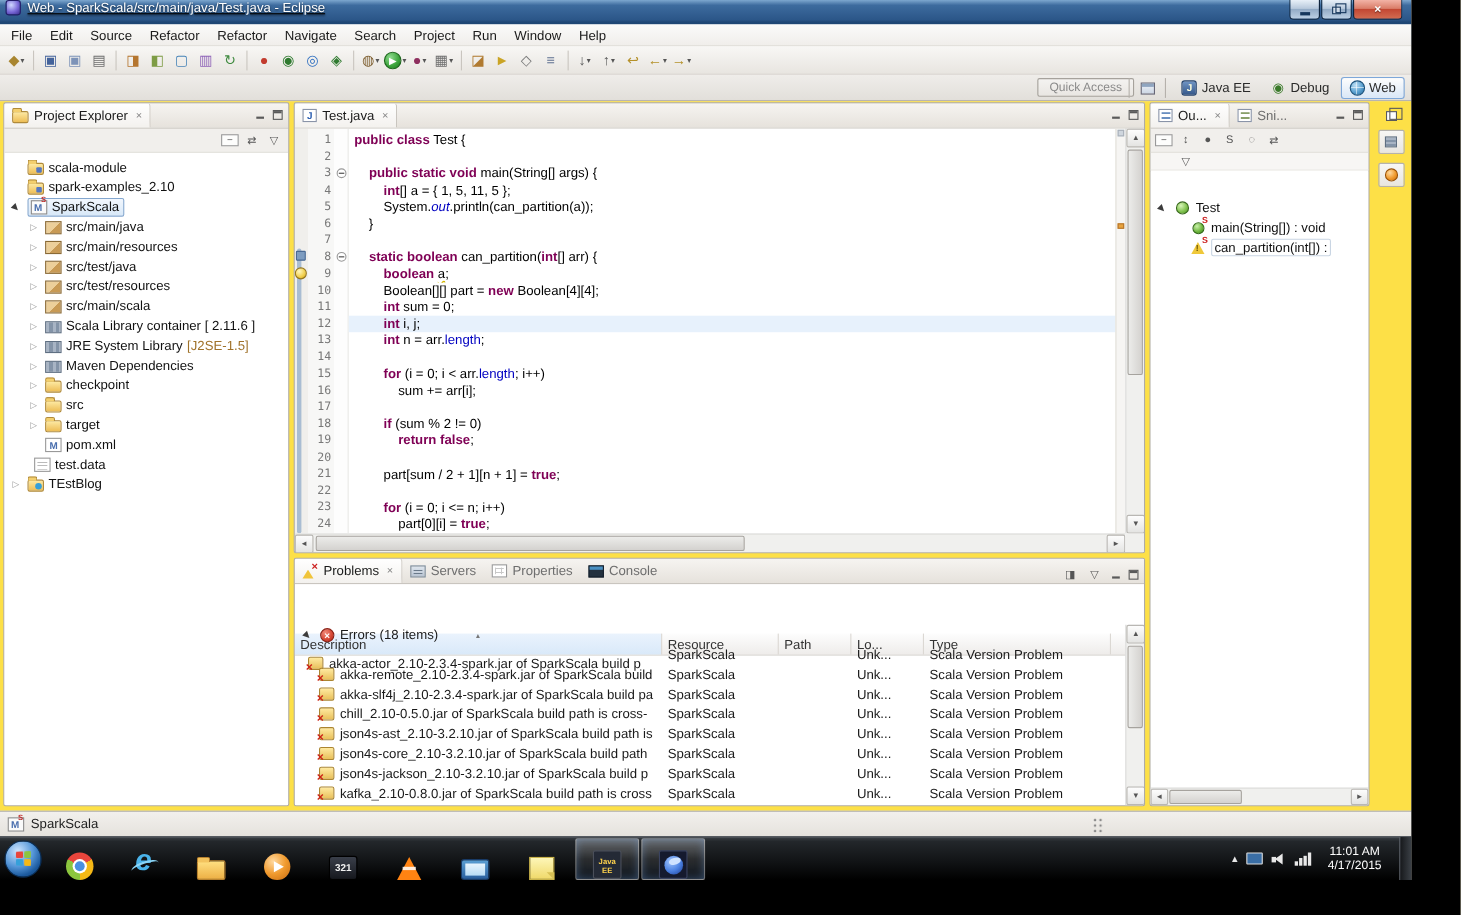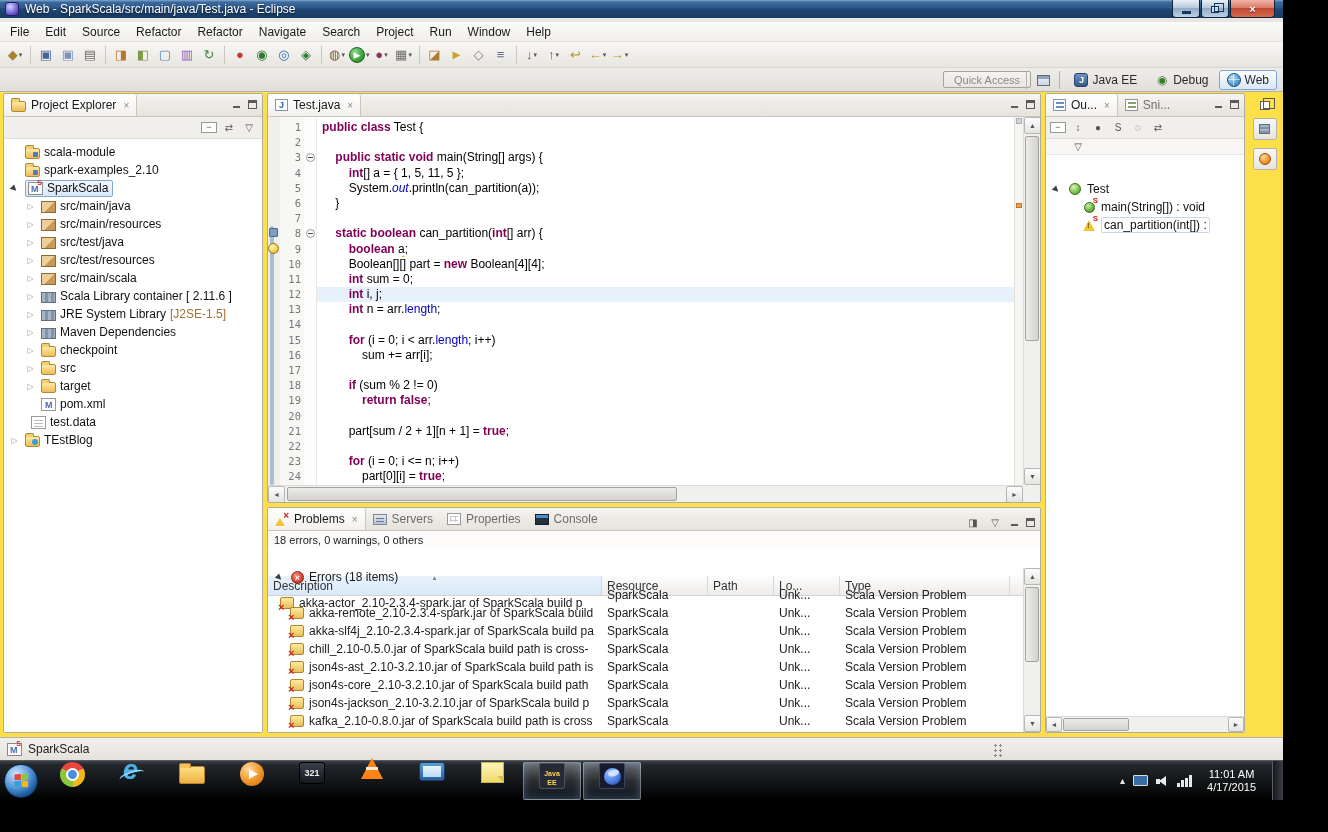--- a/index.html
+++ b/index.html
@@ -1,20 +1,20 @@
 <!DOCTYPE html>
 <html><head>
 <meta charset="utf-8">
 <style>
 *{margin:0;padding:0;box-sizing:border-box;font-family:"Liberation Sans",sans-serif;}
 .canvas{position:relative;width:1328px;height:832px;background:#000;overflow:hidden;}
 .screen{position:absolute;left:0;top:0;width:1283px;height:800px;background:#e8e6e3;overflow:hidden;}
 
 
-.titlebar{position:absolute;left:0;top:0;width:100%;height:18px;background:linear-gradient(#7da7cf 0%,#3d6b9e 12%,#2b5688 45%,#1f4876 50%,#173a61 100%);display:flex;align-items:center;padding-left:5px;}
+.titlebar{position:absolute;left:0;top:0;width:100%;height:40px;background:linear-gradient(#7da7cf 0%,#3d6b9e 12%,#2b5688 45%,#1f4876 50%,#173a61 100%);display:flex;align-items:flex-start;padding-left:5px;text-decoration:underline;}
 .win-icon{width:14px;height:14px;border-radius:3px;background:radial-gradient(circle at 35% 30%,#cfd8ff,#7a6ad8 55%,#3a2a8e);border:1px solid #241c6a;flex:none;}
 .title-text{color:#fff;font-size:12px;margin-left:6px;text-shadow:0 1px 2px rgba(0,0,0,.7);white-space:nowrap;}
 .winbtns{position:absolute;right:8px;top:0;display:flex;gap:1px;}
 .winbtn{width:28px;height:18px;border:1px solid #10253d;border-top:none;border-radius:0 0 4px 4px;background:linear-gradient(#e8f0f8,#b8c9dc 45%,#93abc6 50%,#bcd0e4);display:flex;align-items:center;justify-content:center;position:relative;}
 .winbtn.close{width:45px;background:linear-gradient(#f2b3a6,#da7d69 45%,#c24733 50%,#d26c51);}
 .g-min{width:9px;height:3px;background:#16375c;margin-top:7px;}
 .g-rest{width:8px;height:7px;border:1px solid #16375c;background:rgba(255,255,255,.5);position:relative;margin-top:2px;}
 .g-rest::before{content:"";position:absolute;left:2px;top:-4px;width:8px;height:7px;border:1px solid #16375c;}
 .g-close{color:#fff;font-weight:bold;font-size:11px;line-height:16px;text-shadow:0 1px 1px rgba(0,0,0,.5);}
 
@@ -176,21 +176,21 @@
 .statusbar .label{font-size:12px;color:#222;}
 .grip{position:absolute;left:993px;top:5px;width:10px;height:14px;background:radial-gradient(circle,#8a8a8a 1px,transparent 1.4px);background-size:5px 5px;}
 
 
 .taskbar{position:absolute;left:0;top:760px;width:1283px;height:40px;background:linear-gradient(#3b4147 0%,#23272b 10%,#101214 60%,#000 100%);display:flex;align-items:center;border-top:1px solid #555a60;}
 .orb{width:42px;height:40px;display:flex;align-items:center;justify-content:center;flex:none;}
 .orb-ball{width:34px;height:34px;border-radius:50%;background:radial-gradient(circle at 35% 28%,#cfe6ff,#5596d8 45%,#1c5a9e 72%,#0d3a6e);border:1px solid #0a2c52;display:flex;align-items:center;justify-content:center;}
 .flag{width:14px;height:13px;display:grid;grid-template-columns:1fr 1fr;grid-template-rows:1fr 1fr;gap:1px;transform:perspective(40px) rotateY(-14deg);}
 .flag span{border-radius:1px;}
 .fl-r{background:#e8453c;}.fl-g{background:#8cc63e;}.fl-b{background:#35a0da;}.fl-y{background:#f5b816;}
-.tb-item{width:58px;height:38px;display:flex;align-items:flex-start;justify-content:center;border-radius:2px;margin:0 1px;flex:none;}
+.tb-item{width:58px;height:38px;display:flex;align-items:flex-end;justify-content:center;border-radius:2px;margin:0 1px;flex:none;}
 .tb-item.active{background:linear-gradient(rgba(255,255,255,.30),rgba(255,255,255,.10) 50%,rgba(120,180,255,.12));border:1px solid rgba(255,255,255,.38);box-shadow:inset 0 0 8px rgba(140,190,255,.35);}
 .tbi{display:block;position:relative;}
 .tbi-chrome{width:25px;height:25px;border-radius:50%;background:conic-gradient(from -60deg,#e8453c 0 120deg,#f5b816 120deg 240deg,#8cc63e 240deg 360deg);}
 .tbi-chrome::before{content:"";position:absolute;inset:6px;background:#fff;border-radius:50%;}
 .tbi-chrome::after{content:"";position:absolute;inset:8px;background:#4a90e2;border-radius:50%;}
 .tbi-internet-explorer{width:26px;height:26px;}
 .tbi-internet-explorer::before{content:"e";position:absolute;left:4px;top:-7px;font:italic bold 27px "Liberation Sans",sans-serif;color:#4ab3ea;}
 .tbi-internet-explorer::after{content:"";position:absolute;left:0;top:9px;width:26px;height:8px;border-top:2px solid #8ad4f5;border-radius:50%;transform:rotate(-18deg);}
 .tbi-windows-explorer{width:26px;height:18px;margin-top:4px;background:linear-gradient(#ffe081,#edb045);border:1px solid #b9822e;border-radius:2px;}
 .tbi-windows-explorer::before{content:"";position:absolute;top:-4px;left:-1px;width:10px;height:4px;background:#f3c35e;border:1px solid #b9822e;border-bottom:none;border-radius:2px 2px 0 0;}
@@ -702,21 +702,20 @@
             </div>
             <div class="vmin">
           <span id="problems-view-icons" style="display:flex;gap:6px;align-items:center;">
                 <span class="mico">◨</span>
                 <span class="mico">▽</span>
               </span>
           <span class="btn-min"></span>
           <span class="btn-max"></span>
         </div>
       </div>
-      <div class="psummary">18 errors, 0 warnings, 0 others</div>
       <div class="ptable">
         <div class="pheader" id="problems-header">
               <div class="pcol sorted" style="width: 334px;">Description</div>
               <div class="pcol" style="width: 106px;">Resource</div>
               <div class="pcol" style="width: 66px;">Path</div>
               <div class="pcol" style="width: 66px;">Lo...</div>
               <div class="pcol" style="width: 170px;">Type</div>
             </div>
         <div class="prows" id="problems-rows">
               <div class="prow">

